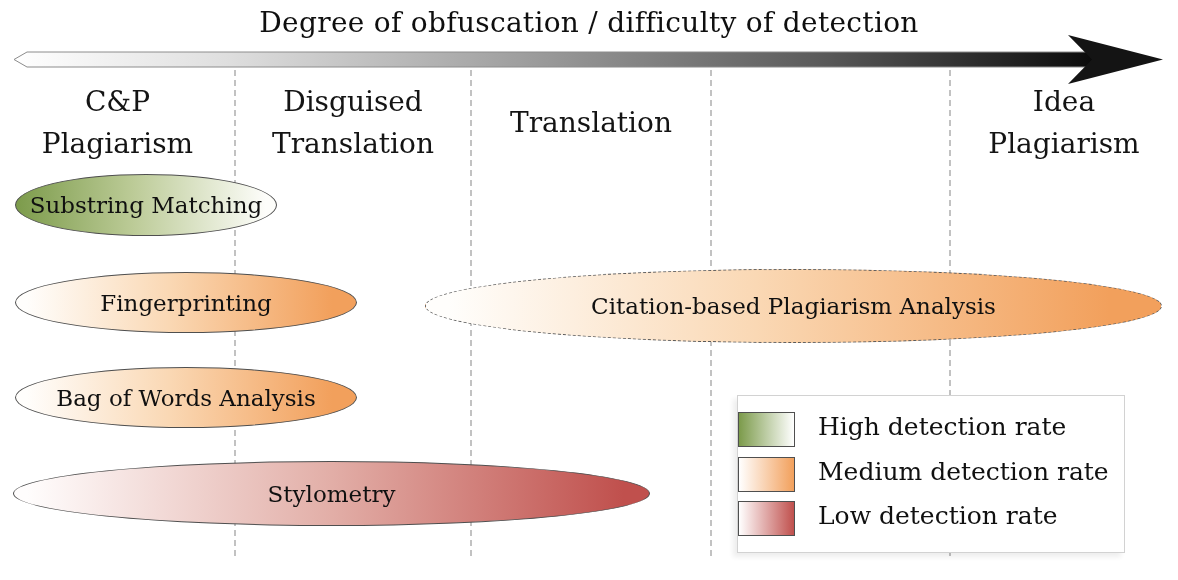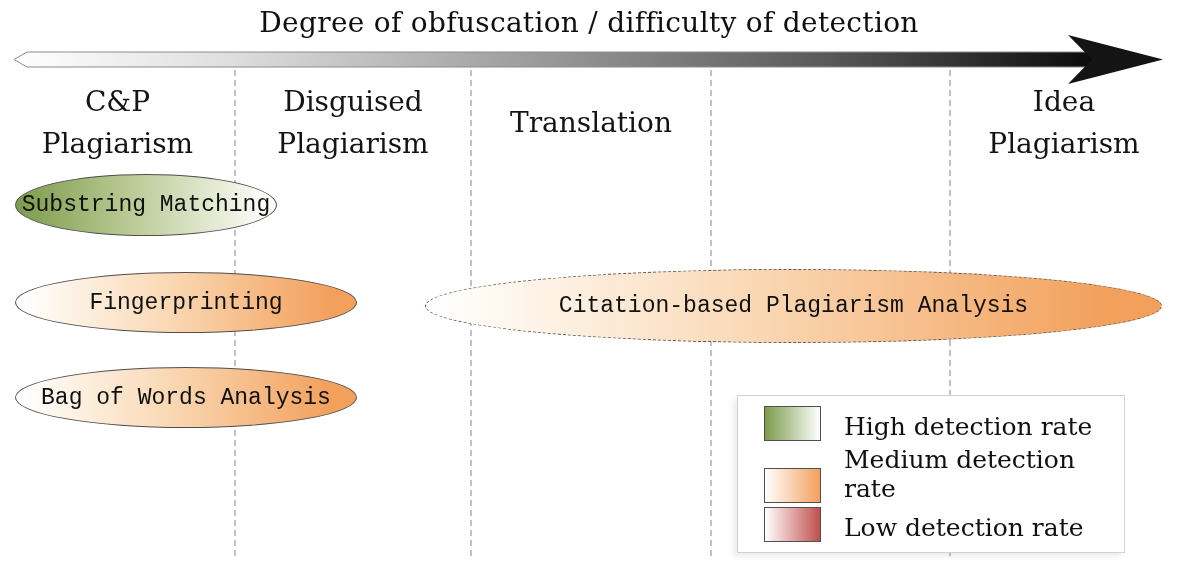--- a/index.html
+++ b/index.html
@@ -16,33 +16,33 @@
     position:absolute;top:70px;height:486px;width:0;
     border-left:2px dashed #c2c2c2;z-index:0;
   }
   .cat{
     position:absolute;top:70px;height:106px;display:flex;align-items:center;justify-content:center;
     text-align:center;font-size:28px;line-height:1.5;white-space:pre-line;color:#141414;z-index:1;
   }
   .ell{
     position:absolute;border-radius:50%;border:1.5px solid #4f4f4f;
     display:flex;align-items:center;justify-content:center;
-    font-size:23px;color:#101010;z-index:2;box-sizing:border-box;text-align:center;font-family:Liberation Mono, monospace;
+    font-size:23px;color:#101010;z-index:2;box-sizing:border-box;text-align:center;
   }
   .ell.dashed{border:1.6px dashed #5a5a5a;}
   .ell.rate-high{background:linear-gradient(90deg,var(--high) 0%,#bccb97 45%,#fdfdfa 96%);}
   .ell.rate-medium{background:linear-gradient(90deg,#fffefc 3%,#fad8b4 45%,var(--medium) 93%);}
   .ell.rate-low{background:linear-gradient(90deg,#fffdfd 2%,#e2aea7 50%,var(--low) 96%);}
   .legend{
     position:absolute;left:737px;top:395px;width:388px;height:158px;background:#ffffff;
     border:1px solid #d2d2d2;box-sizing:border-box;z-index:3;
     display:flex;flex-direction:column;justify-content:space-evenly;padding:6px 0;
     box-shadow:-4px 4px 5px rgba(0,0,0,0.07);
   }
-  .legend-row{display:flex;align-items:flex-end;padding-left:26px;}
+  .legend-row{display:flex;align-items:flex-start;}
   .swatch{width:57px;height:35px;border:1.3px solid #4f4f4f;box-sizing:border-box;flex:0 0 auto;}
   .swatch.rate-high{background:linear-gradient(90deg,var(--high) 0%,#ffffff 100%);}
   .swatch.rate-medium{background:linear-gradient(90deg,#ffffff 0%,var(--medium) 100%);}
   .swatch.rate-low{background:linear-gradient(90deg,#ffffff 0%,var(--low) 100%);}
   .legend-label{font-size:25px;color:#101010;margin-left:23px;}
 </style>
 </head>
 <body>
 
 <div class="canvas">
@@ -64,28 +64,29 @@
   <div class="title">Degree of obfuscation / difficulty of detection</div>
 
   <div class="vline" style="left:234px"></div>
   <div class="vline" style="left:470px"></div>
   <div class="vline" style="left:710px"></div>
   <div class="vline" style="left:949px"></div>
 
   <div class="cat" style="left:0px;width:235px">C&amp;P
 Plagiarism</div>
   <div class="cat" style="left:235px;width:236px">Disguised
-Plagiarism</div>
+Translation</div>
   <div class="cat" style="left:471px;width:240px">Translation</div>
   <div class="cat" style="left:950px;width:228px">Idea
 Plagiarism</div>
 
   <div class="ell rate-high" style="left:15px;top:174px;width:262px;height:62px">Substring Matching</div>
   <div class="ell rate-medium" style="left:15px;top:367px;width:342px;height:61px">Bag of Words Analysis</div>
   <div class="ell rate-medium" style="left:15px;top:272px;width:342px;height:61px">Fingerprinting</div>
+  <div class="ell rate-low" style="left:13px;top:461px;width:637px;height:65px">Stylometry</div>
   <div class="ell rate-medium dashed" style="left:425px;top:269px;width:737px;height:74px">Citation-based Plagiarism Analysis</div>
 
   <div class="legend">
     <div class="legend-row">
       <div class="swatch rate-high"></div>
       <div class="legend-label">High detection rate</div>
     </div>
     <div class="legend-row">
       <div class="swatch rate-medium"></div>
       <div class="legend-label">Medium detection rate</div>

